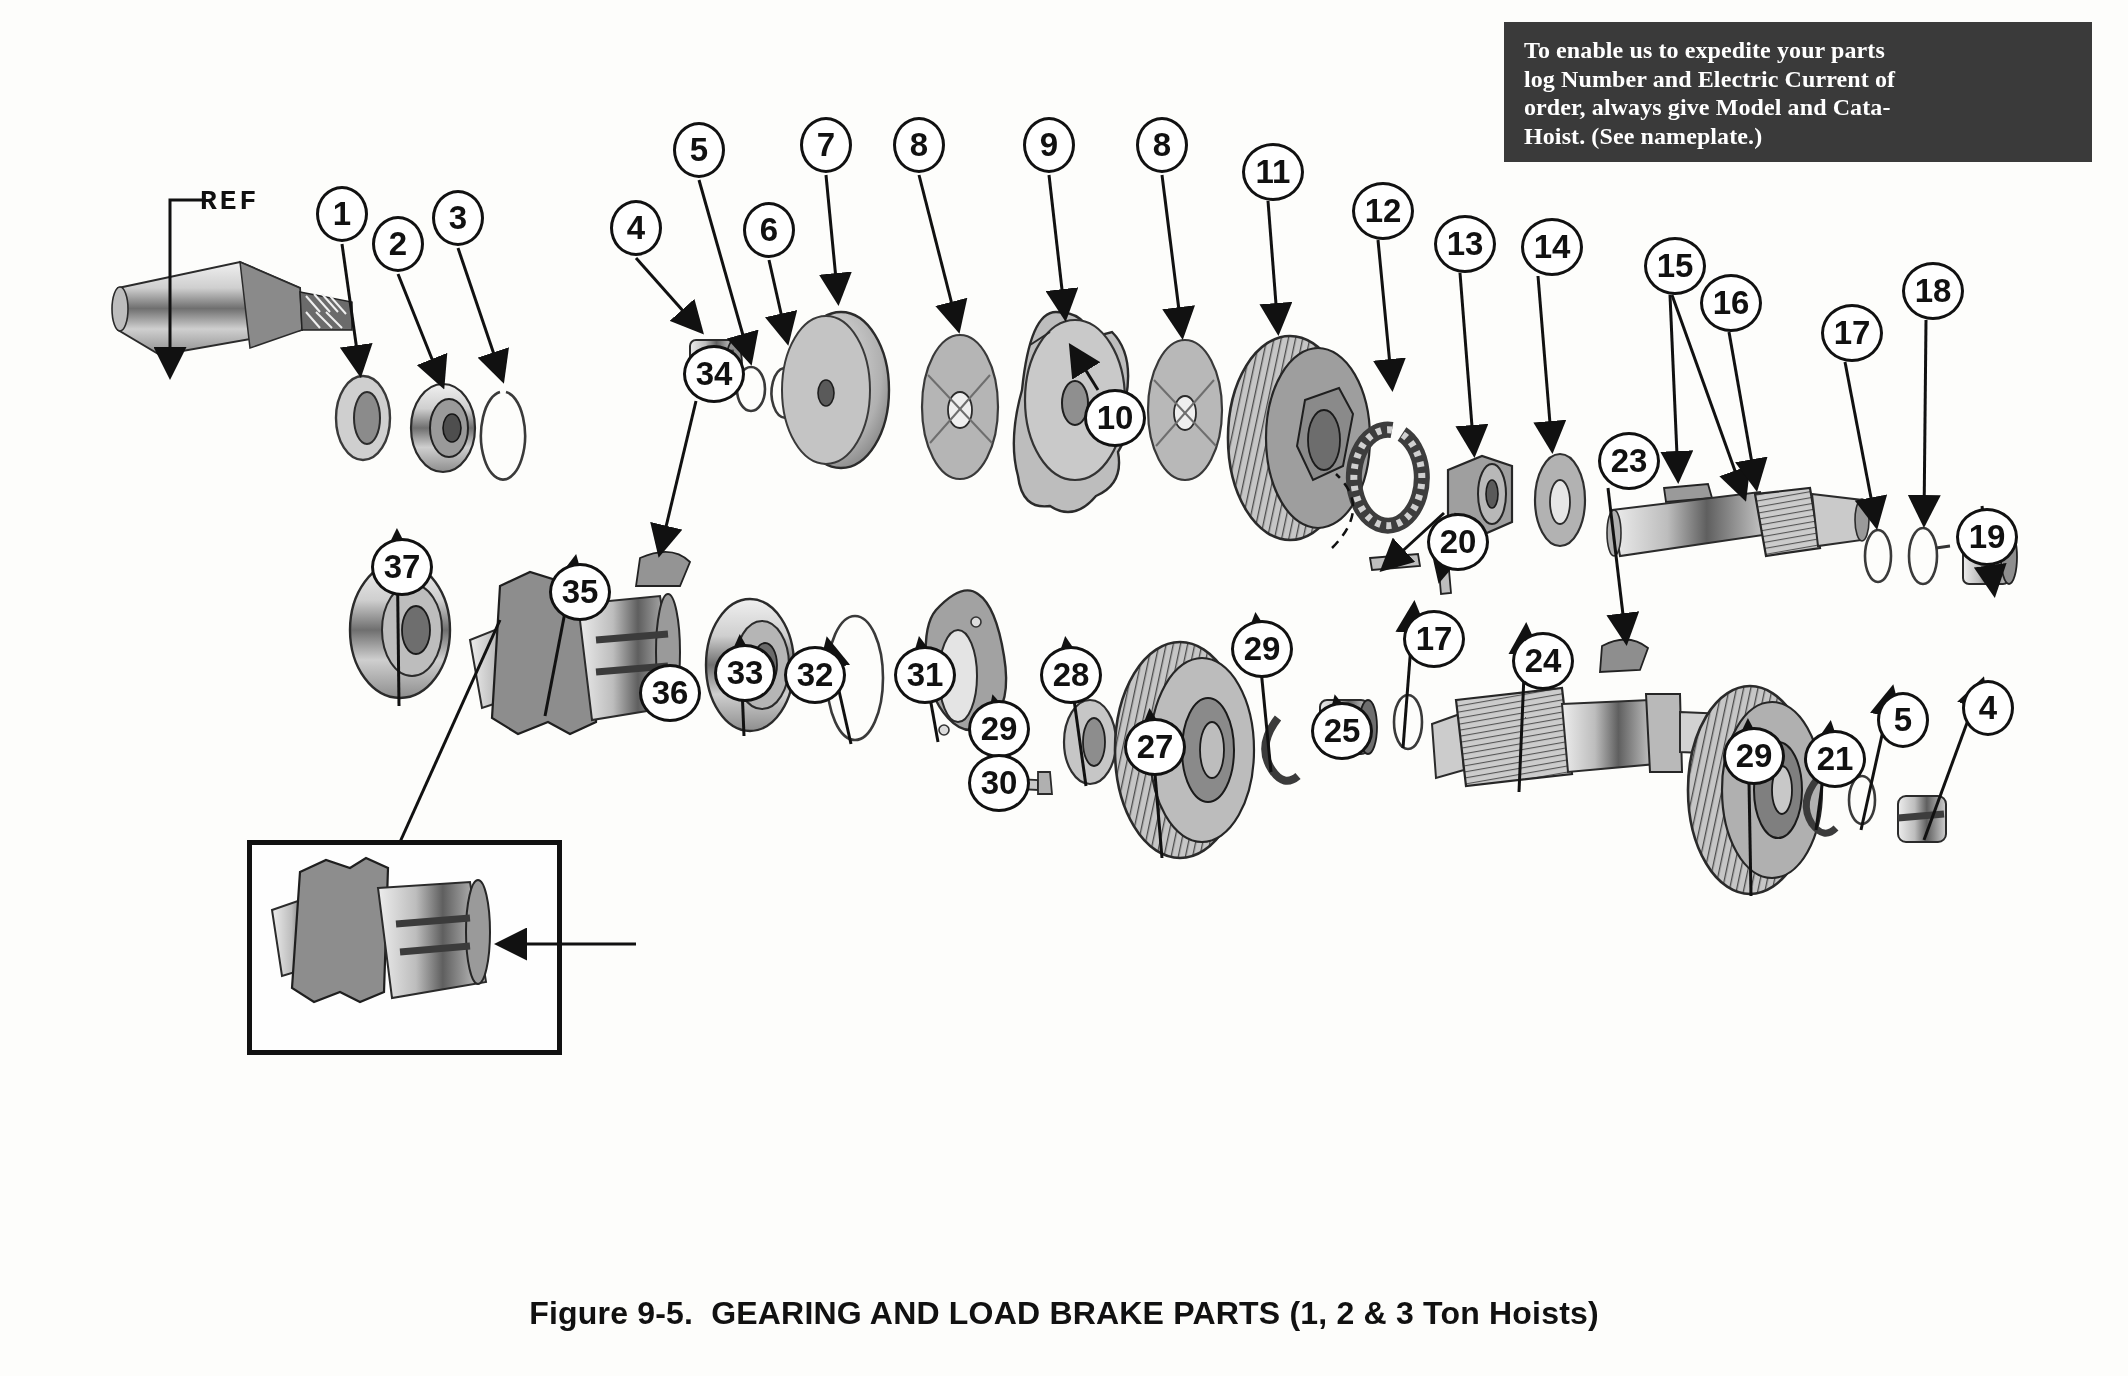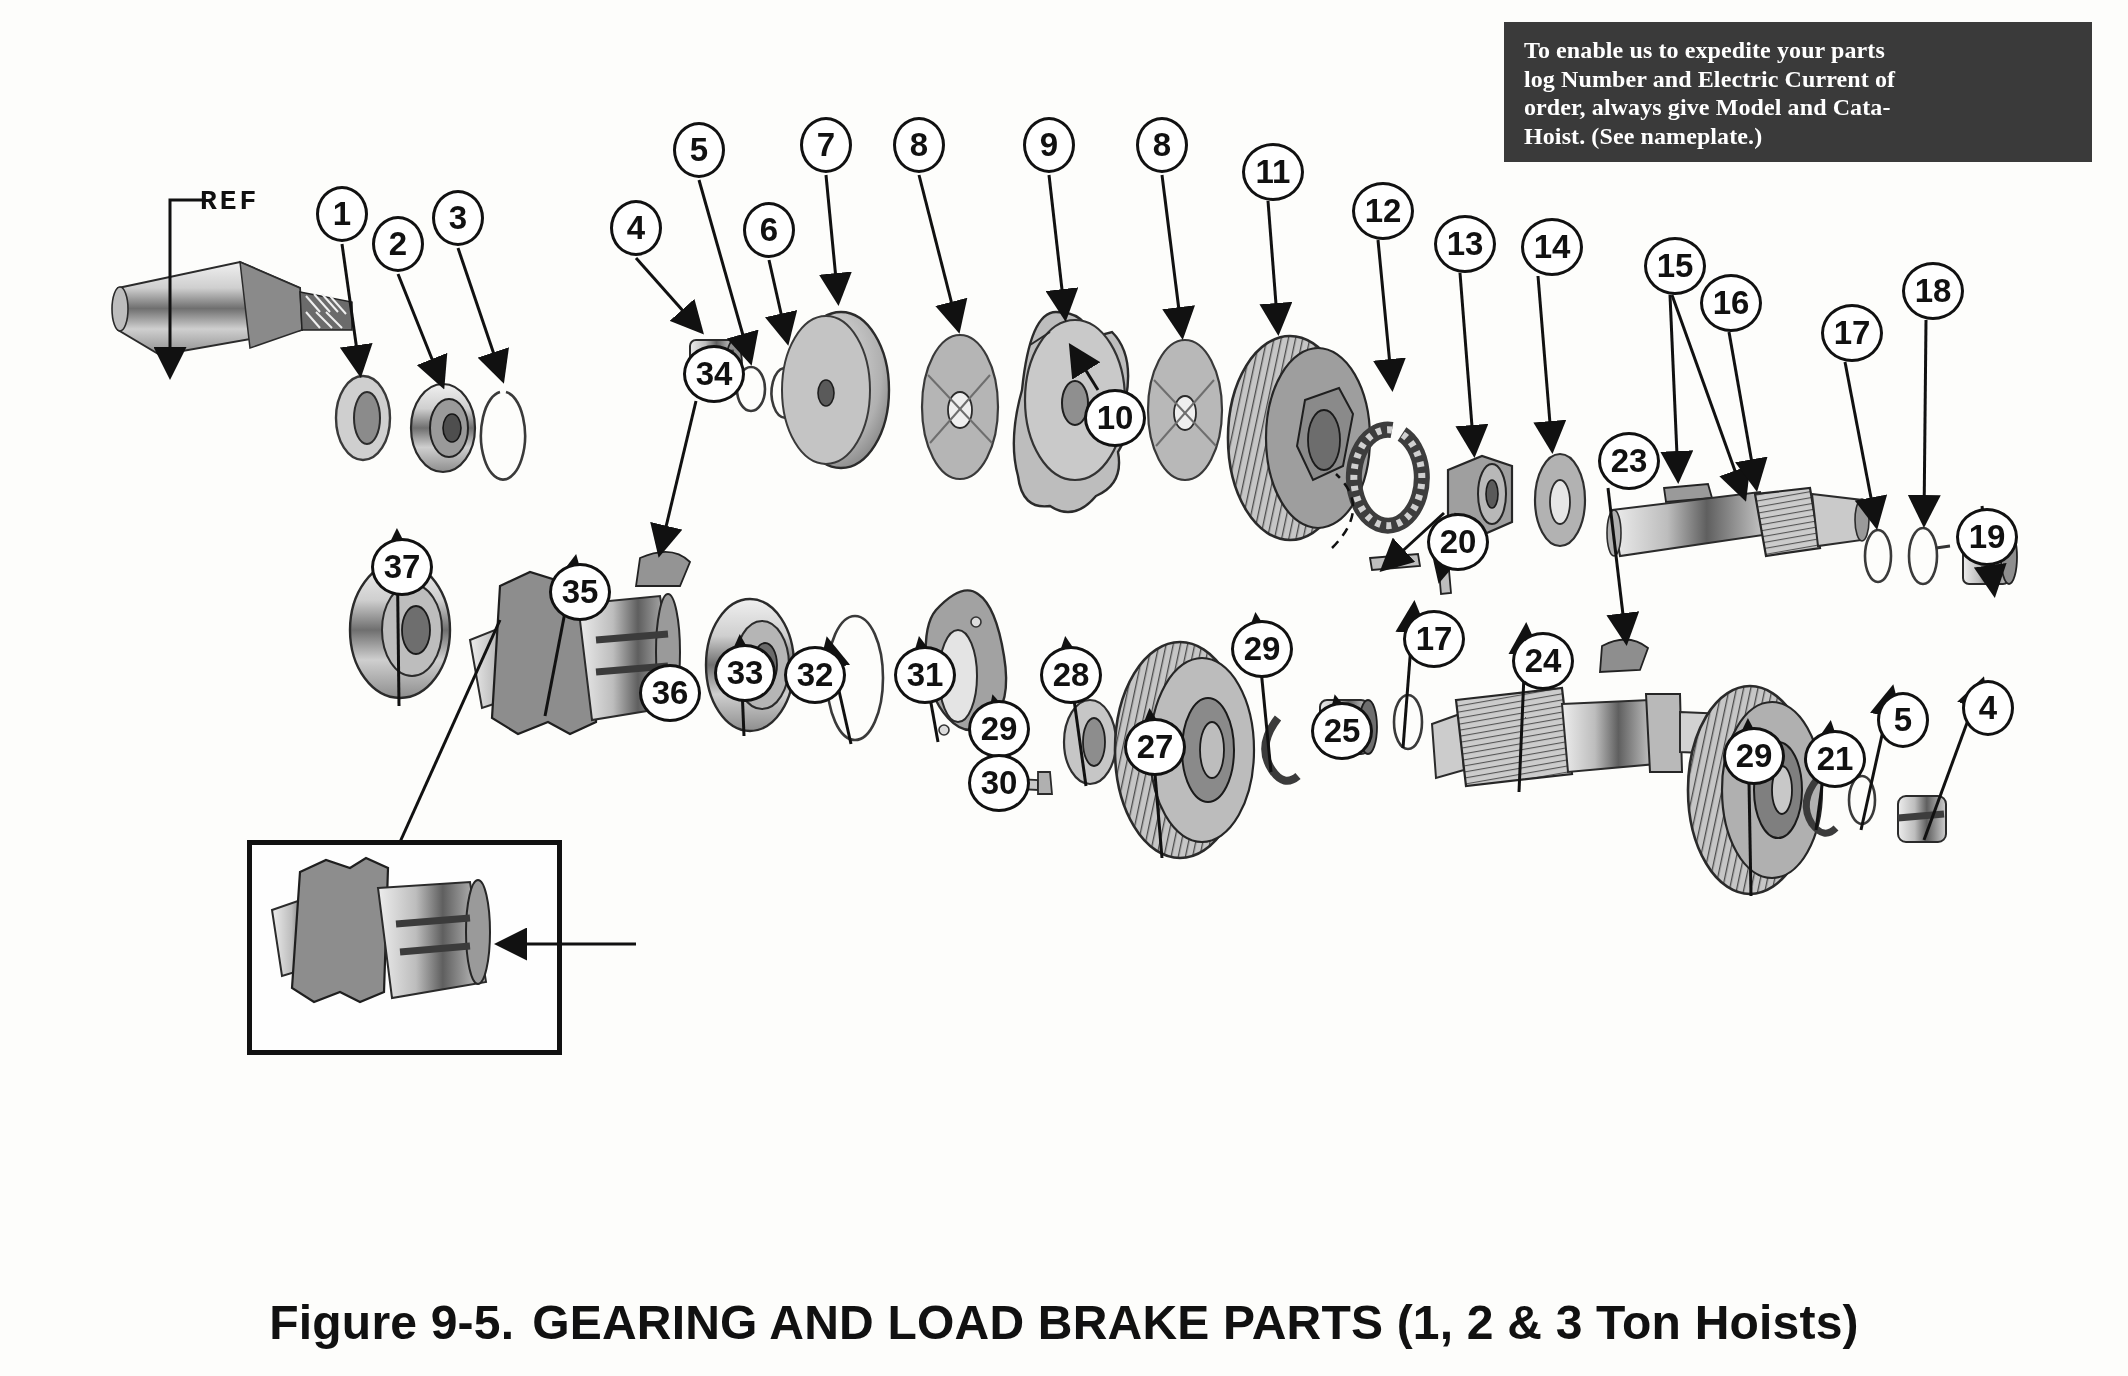--- a/index.html
+++ b/index.html
@@ -25,21 +25,21 @@
     box-sizing:border-box;
     letter-spacing:.1px;
   }
   .note-box p{margin:0;}
 
   
   .caption{
     position:absolute;left:0;top:1295px;width:2128px;
     text-align:center;
     font-family:"Liberation Sans", sans-serif;
-    font-size:48px;font-weight:bold;color:#111;
+    font-size:32px;font-weight:bold;color:#111;
     letter-spacing:.2px;
   }
   .caption .figno{font-weight:bold;}
   .caption .sp{display:inline-block;width:18px;}
 
   
   .ref-label{
     position:absolute;left:200px;top:186px;
     font-family:"Liberation Mono", monospace;
     font-size:28px;font-weight:bold;color:#111;

